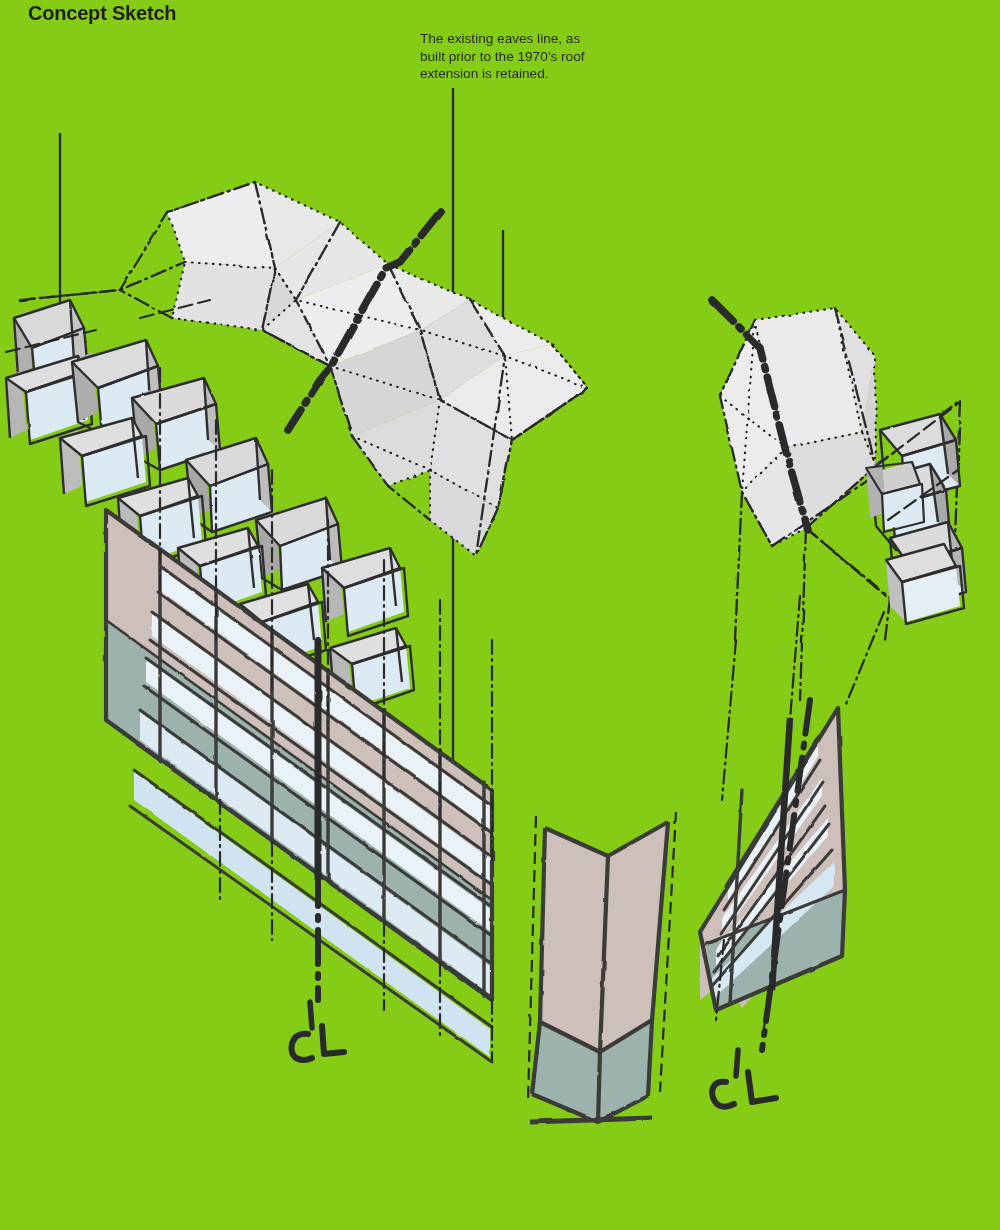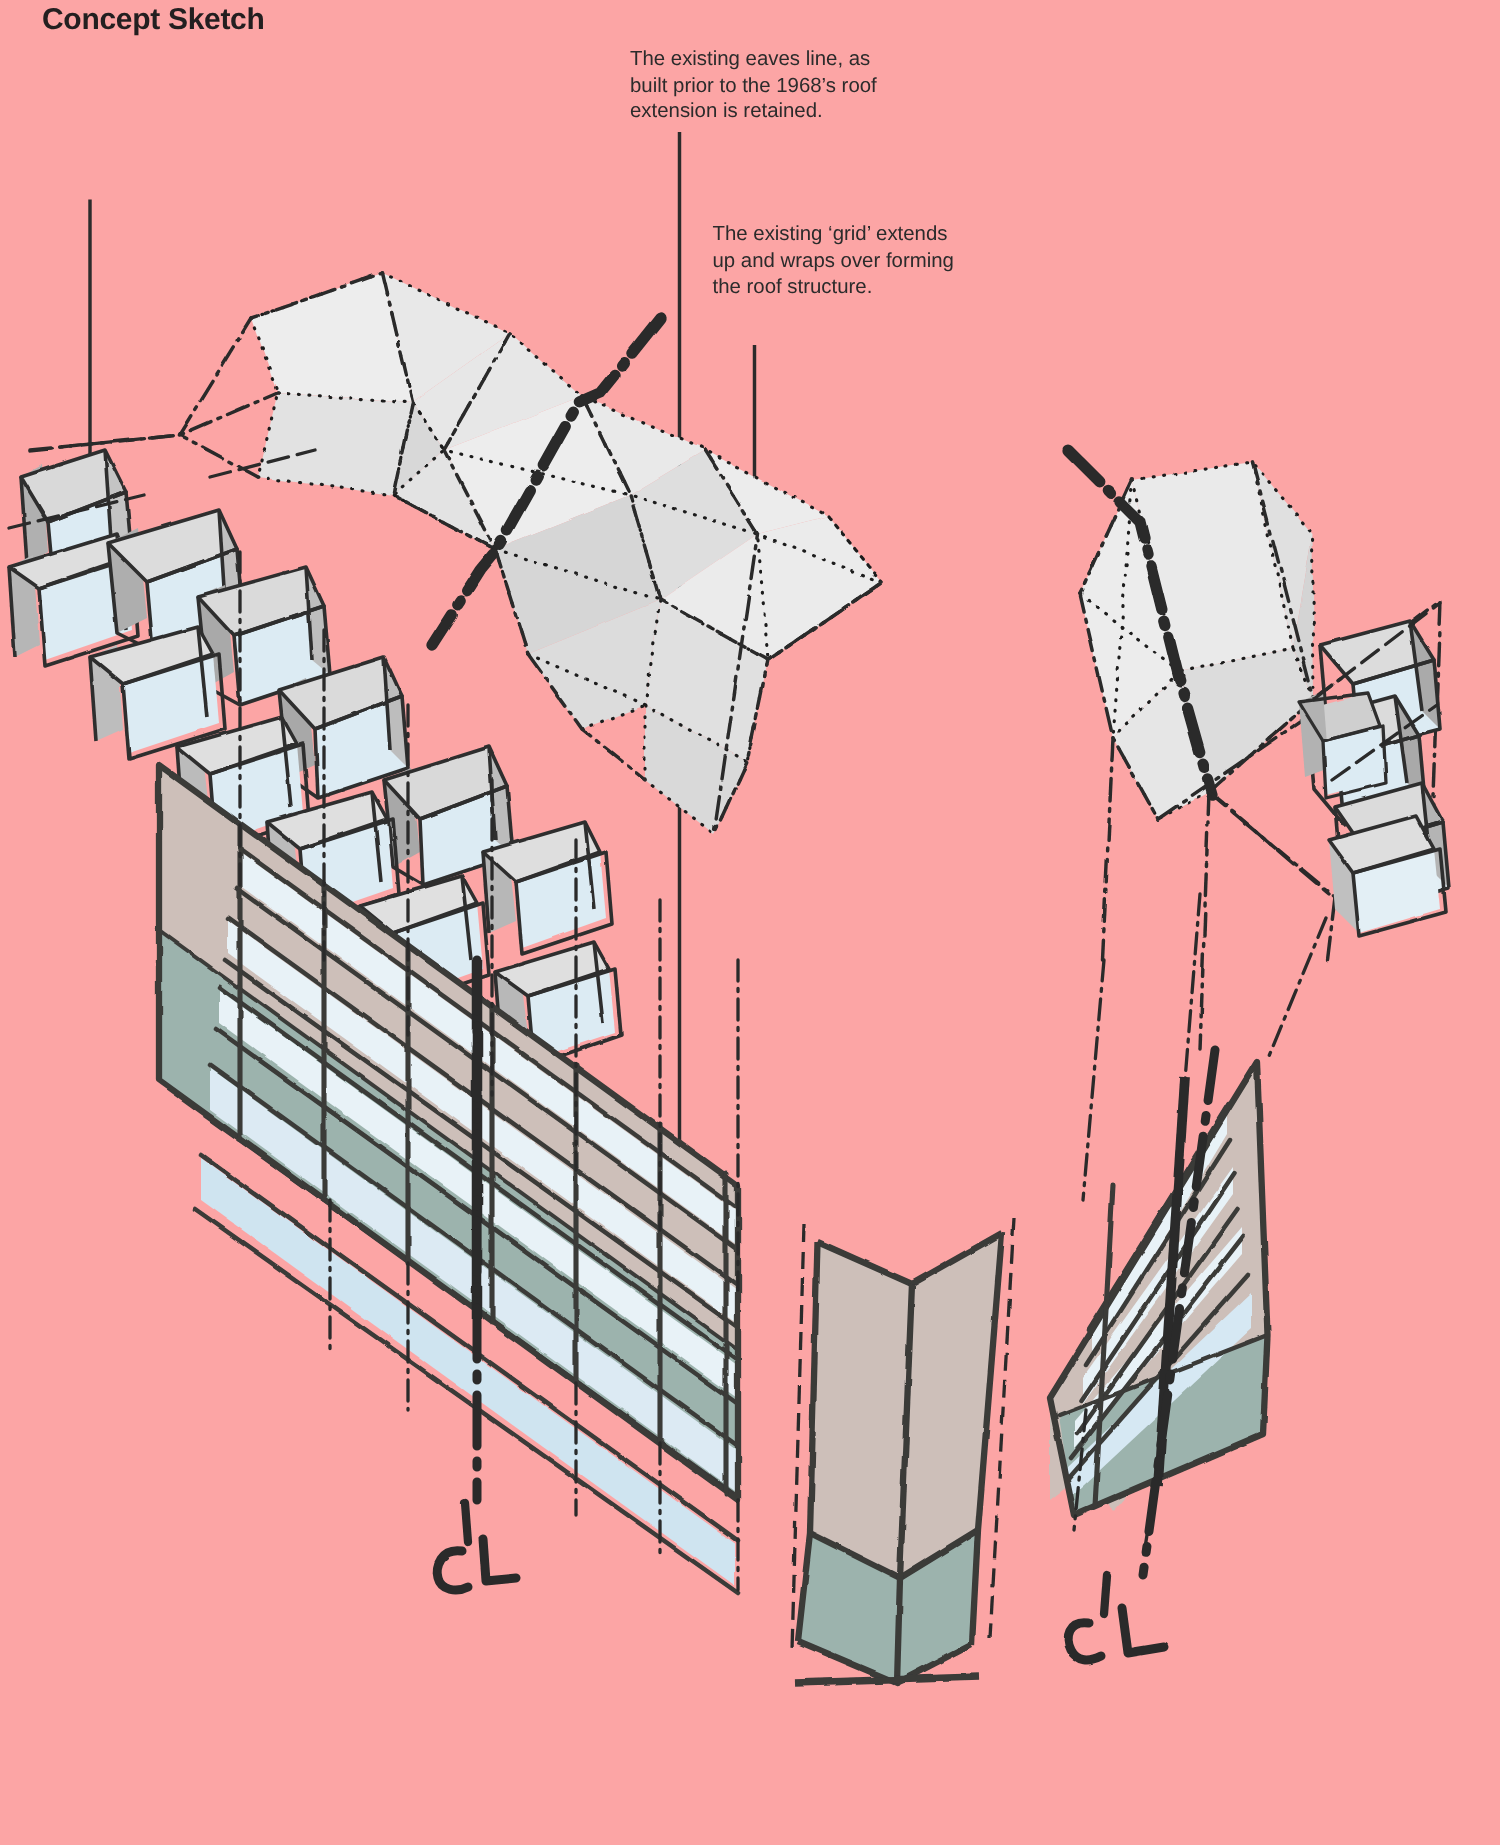--- a/index.html
+++ b/index.html
@@ -14,21 +14,21 @@
     height: 1230px;
     position: relative;
     overflow: hidden;
     color: #231f20;
   }
   #sheet {
     position: absolute;
     left: 0; top: 0;
     width: 1000px;
     height: 1230px;
-    background: #fca5a5;
+    background: #84cc16;
   }
   #page-title {
     position: absolute;
     left: 28px;
     top: 2px;
     font-size: 20px;
     font-weight: bold;
     letter-spacing: -0.2px;
     color: #231f20;
   }
@@ -51,26 +51,23 @@
 </style>
 </head>
 <body>
 
 <div id="sheet">
 
   <div id="page-title">Concept Sketch</div>
 
 
   <div class="annotation" id="anno-eaves">The existing eaves line, as
-built prior to the 1968’s roof
+built prior to the 1970’s roof
 extension is retained.</div>
 
-  <div class="annotation" id="anno-grid">The existing ‘grid’ extends
-up and wraps over forming
-the roof structure.</div>
 
   <svg id="sketch-svg" viewBox="0 0 1000 1230">
     <defs>
       <filter id="rough" x="-6%" y="-6%" width="112%" height="112%">
         <feTurbulence type="fractalNoise" baseFrequency="0.045" numOctaves="3" seed="7" result="n"></feTurbulence>
         <feDisplacementMap in="SourceGraphic" in2="n" scale="2.1" xChannelSelector="R" yChannelSelector="G"></feDisplacementMap>
       </filter>
       <filter id="rough2" x="-6%" y="-6%" width="112%" height="112%">
         <feTurbulence type="fractalNoise" baseFrequency="0.06" numOctaves="3" seed="19" result="n2"></feTurbulence>
         <feDisplacementMap in="SourceGraphic" in2="n2" scale="1.6" xChannelSelector="R" yChannelSelector="G"></feDisplacementMap>

